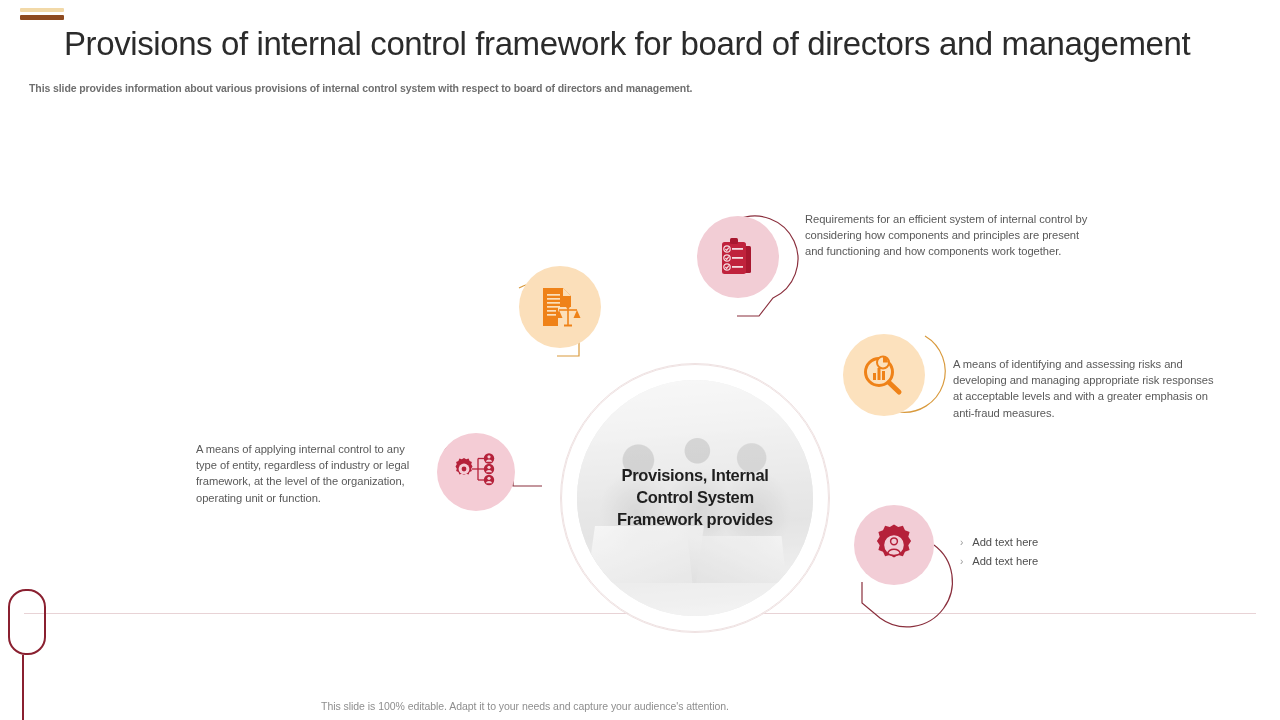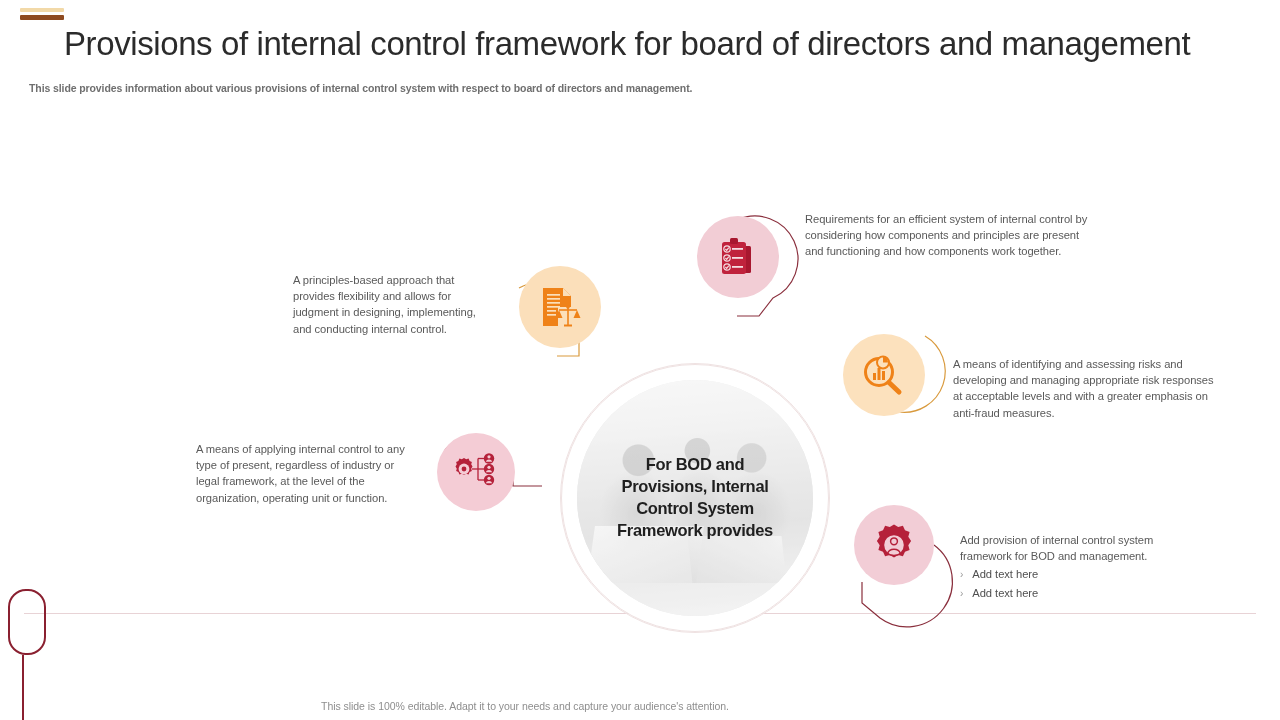--- a/index.html
+++ b/index.html
@@ -150,21 +150,20 @@
   <div class="center-wrap">
     <div class="center-ring"></div>
     <div class="center-photo">
       <div class="ph"></div>
       <div class="laptop"></div>
       <div class="laptop2"></div>
       <div class="veil"></div>
     </div>
     <div class="center-text">
       <span>
-        <span>For BOD and</span>
         <span>Provisions, Internal</span>
         <span>Control System</span>
         <span>Framework provides</span>
       </span>
     </div>
   </div>
 
   <div class="node n-clipboard">
     <svg width="40" height="42" viewBox="0 0 40 42">
       <rect x="26" y="10" width="7" height="27" rx="1.5" fill="#a8172f"></rect>
@@ -197,21 +196,20 @@
         <rect x="20" y="22" width="20" height="19" fill="#fbdfba" stroke="none"></rect>
         <line x1="30" y1="22" x2="30" y2="40"></line>
         <line x1="21" y1="25" x2="39" y2="25"></line>
         <path d="M21 25 L17.5 33 h7 Z" fill="#ef8218" stroke="none"></path>
         <path d="M39 25 L35.5 33 h7 Z" fill="#ef8218" stroke="none"></path>
         <line x1="26" y1="40.5" x2="34" y2="40.5" stroke-width="2"></line>
         <circle cx="30" cy="22" r="1.8" fill="#ef8218" stroke="none"></circle>
       </g>
     </svg>
   </div>
-  <div class="tb tb-doc">A principles-based approach that provides flexibility and allows for judgment in designing, implementing, and conducting internal control.</div>
 
   <div class="node n-search">
     <svg width="44" height="44" viewBox="0 0 44 44">
       <circle cx="17" cy="19" r="13.5" fill="none" stroke="#ef8218" stroke-width="3"></circle>
       <rect x="11" y="20" width="3" height="7" fill="#ef8218"></rect>
       <rect x="15.5" y="15" width="3" height="12" fill="#ef8218"></rect>
       <rect x="20" y="18" width="3" height="9" fill="#ef8218"></rect>
       <circle cx="21" cy="9.5" r="6" fill="#fce1bd" stroke="#ef8218" stroke-width="2"></circle>
       <path d="M21 9.5 L21 3.8 A5.7 5.7 0 0 1 26 9.5 Z" fill="#ef8218"></path>
       <line x1="27" y1="29.5" x2="37" y2="39" stroke="#ef8218" stroke-width="5" stroke-linecap="round"></line>
@@ -239,33 +237,32 @@
         <path d="M32.8 9.8 a3.3 3 0 0 1 6.4 0 Z" fill="#f4ccd5"></path>
         <circle cx="36" cy="17" r="5.2" fill="#b5213a"></circle>
         <circle cx="36" cy="15.3" r="1.6" fill="#f4ccd5"></circle>
         <path d="M32.8 20.3 a3.3 3 0 0 1 6.4 0 Z" fill="#f4ccd5"></path>
         <circle cx="36" cy="28" r="5.2" fill="#b5213a"></circle>
         <circle cx="36" cy="26.3" r="1.6" fill="#f4ccd5"></circle>
         <path d="M32.8 31.3 a3.3 3 0 0 1 6.4 0 Z" fill="#f4ccd5"></path>
       </g>
     </svg>
   </div>
-  <div class="tb tb-org">A means of applying internal control to any type of present, regardless of industry or legal framework,  at the level of the organization, operating unit or function.</div>
+  <div class="tb tb-org">A means of applying internal control to any type of entity, regardless of industry or legal framework,  at the level of the organization, operating unit or function.</div>
 
   <div class="node n-gear">
     <svg width="44" height="44" viewBox="0 0 44 44">
       <path d="M22 1.5 l4.2 2.6 4.7-1.3 2.1 4.4 4.6 1.8 -1.3 4.8 2.8 4.2 -2.8 4.2 1.3 4.8 -4.6 1.8 -2.1 4.4 -4.7-1.3 -4.2 2.6 -4.2-2.6 -4.7 1.3 -2.1-4.4 -4.6-1.8 1.3-4.8 -2.8-4.2 2.8-4.2 -1.3-4.8 4.6-1.8 2.1-4.4 4.7 1.3 Z" fill="#b5213a"></path>
       <circle cx="22" cy="22" r="10.5" fill="#f2cdd6"></circle>
       <circle cx="22" cy="22" r="10.5" fill="none" stroke="#b5213a" stroke-width="1.4"></circle>
       <circle cx="22" cy="18.3" r="3.4" fill="none" stroke="#b5213a" stroke-width="1.5"></circle>
       <path d="M15.6 30.5 a6.6 5.6 0 0 1 12.8 0" fill="none" stroke="#b5213a" stroke-width="1.5"></path>
     </svg>
   </div>
   <div class="tb tb-gear">
-    <div>Add provision of internal control system framework for BOD and management.</div>
     <ul class="bullets">
       <li>
         <span class="chev">›</span>
         <span class="btxt">Add text here</span>
       </li>
       <li>
         <span class="chev">›</span>
         <span class="btxt">Add text here</span>
       </li>
     </ul>

